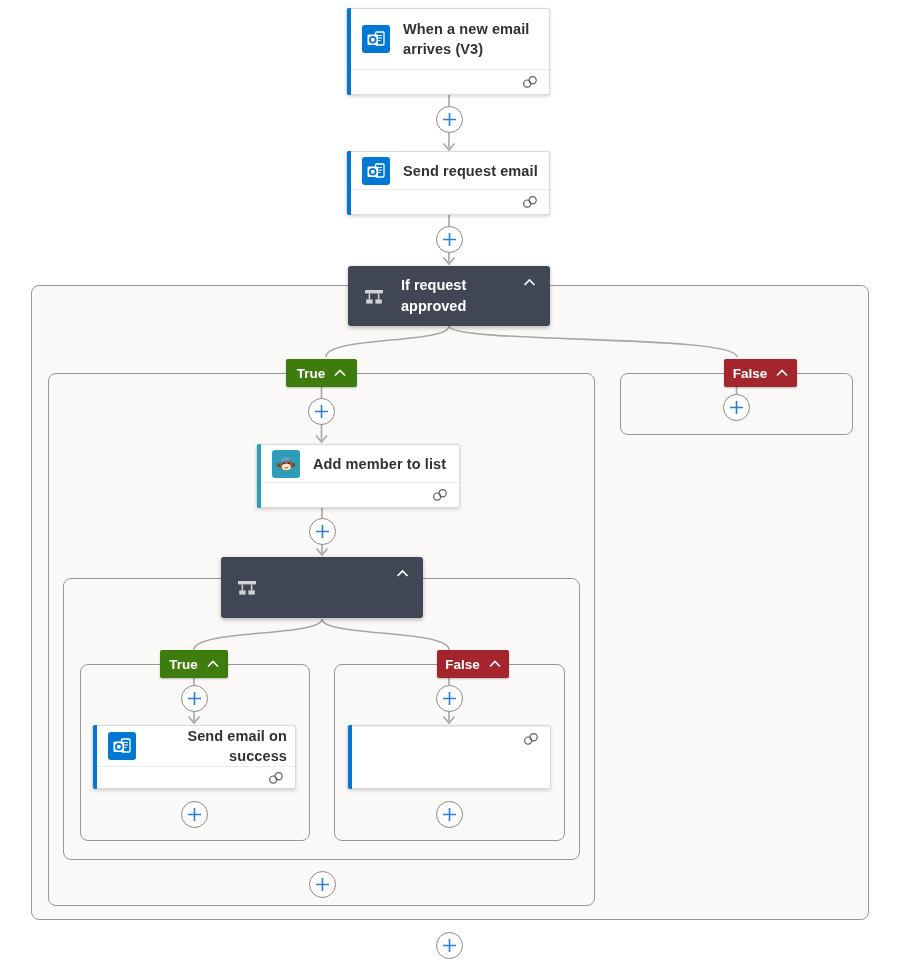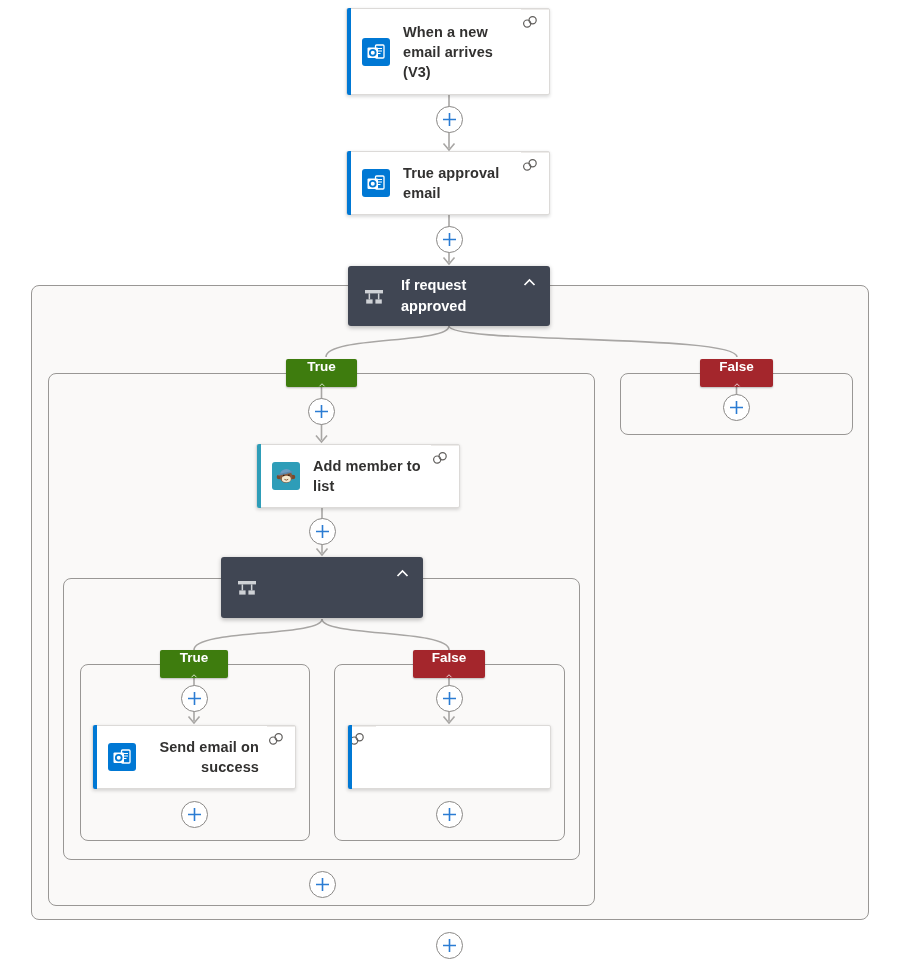--- a/index.html
+++ b/index.html
@@ -43,21 +43,21 @@
     stroke-width:1.6;
     fill:none;
   }
   
   .card{
     position:absolute;
     background:#ffffff;
     border:1px solid #dcdad8;
     border-radius:2px;
     box-shadow:0 1.2px 3.6px rgba(0,0,0,.14);
-    display:flex;flex-direction:row;
+    display:flex;flex-direction:column;
     z-index:2;
     cursor:pointer;
   }
   .card .accent{
     position:absolute;left:0;top:-1px;bottom:-1px;width:4px;
     border-radius:2px 0 0 2px;
   }
   .accent-outlook{background:var(--color-outlook-accent,#0078d4);}
   .accent-mailchimp{background:var(--color-mailchimp-accent,#2e9db8);}
   .card-main{
@@ -87,28 +87,28 @@
   .cond-title{
     width:118px;
     font-size:14.5px;font-weight:bold;color:#ffffff;line-height:21px;
   }
   .cond-chevron{
     position:absolute;top:12px;right:14px;cursor:pointer;
   }
   
   .badge{
     position:absolute;height:28px;
-    display:flex;align-items:center;gap:9px;
+    display:flex;align-items:center;justify-content:center;gap:9px;
     border-radius:2px;
     box-shadow:0 1px 2px rgba(0,0,0,.25);
     color:#fff;font-size:13.5px;font-weight:bold;
-    z-index:2;cursor:pointer;flex-direction:column;
+    z-index:2;cursor:pointer;
   }
   .badge-true{background:var(--color-true-badge,#3e7c0e);}
-  .badge-false{background:var(--color-false-badge,#a4262c);}
+  .badge-false{background:var(--color-false-badge,#a4262c);margin-left:24px;}
   
   .plus{
     position:absolute;width:27px;height:27px;
     background:#ffffff;
     border:1px solid #8a8886;
     border-radius:50%;
     display:flex;align-items:center;justify-content:center;
     z-index:2;cursor:pointer;
   }
   .plus svg{display:block;}
@@ -177,21 +177,21 @@
   <div class="card" style="left:346px;top:151px;width:204px;height:64px;">
     <div class="accent accent-outlook"></div>
     <div class="card-main">
       <svg class="card-icon" viewBox="0 0 28 28">
         <rect width="28" height="28" rx="3" fill="var(--color-outlook-accent)"></rect>
         <rect x="13.5" y="7" width="8.5" height="13" rx="1" fill="none" stroke="#fff" stroke-width="1.3"></rect>
         <path d="M15.5 10.5h4.5M15.5 13h4.5M15.5 15.5h3" stroke="#fff" stroke-width="1"></path>
         <rect x="5.5" y="9.5" width="10.5" height="10.5" rx="1" fill="#fff"></rect>
         <circle cx="10.75" cy="14.75" r="2.9" fill="none" stroke="var(--color-outlook-accent)" stroke-width="1.8"></circle>
       </svg>
-      <div class="card-title">True approval email</div>
+      <div class="card-title">Send request email</div>
     </div>
     <div class="card-footer">
       <svg width="18" height="14" viewBox="0 0 18 14">
         <circle cx="6.2" cy="8.6" r="3.6" stroke="#605e5c" fill="none" stroke-width="1.2"></circle>
         <circle cx="11.6" cy="5.2" r="3.6" stroke="#605e5c" fill="none" stroke-width="1.2"></circle>
       </svg>
     </div>
   </div>
 
   <div class="cond-card" style="left:348px;top:266px;width:202px;height:60px;">

